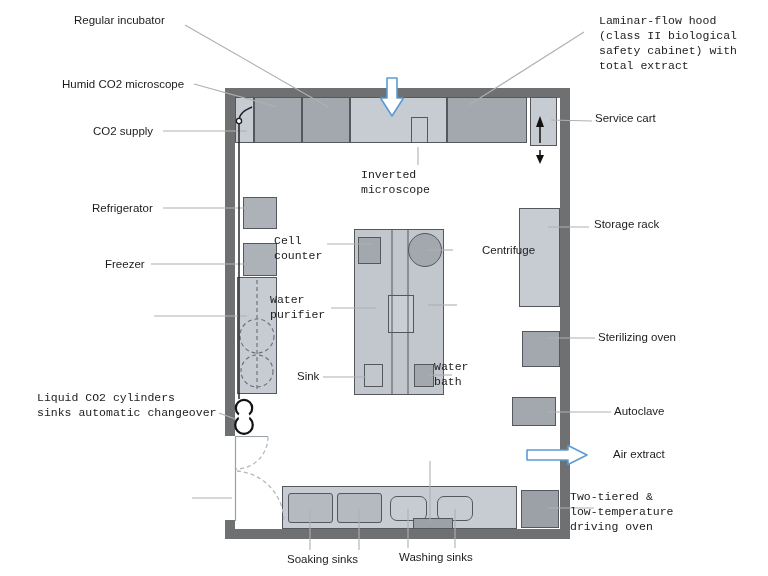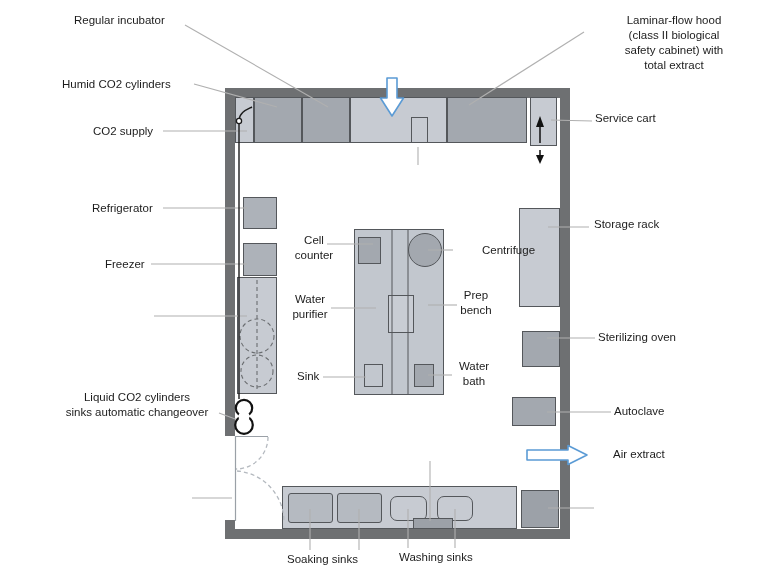--- a/index.html
+++ b/index.html
@@ -9,21 +9,21 @@
   .shape{position:absolute;border:1px solid var(--outline);box-sizing:border-box;}
   .light{background:var(--bench-light);}
   .mid{background:var(--equip-mid);}
   .dark{background:var(--equip-dark);}
   .fridge{background:var(--fridge-fill);}
   .island{background:var(--island-fill);}
   .sinkfill{background:var(--sink-fill);}
   .lbl{position:absolute;font-size:11.5px;line-height:15px;color:var(--text);
        white-space:pre-line;}
   .nowrap{white-space:nowrap;}
-  .ctr{text-align:center;}
+  .ctr{font-family:Liberation Mono, monospace;}
   svg.overlay{position:absolute;left:0;top:0;z-index:30;}
   .lbl{z-index:40;}
   .shape{z-index:20;}
   .wall{z-index:10;}
 </style>
 </head>
 <body>
 
 <div id="canvas">
 
@@ -131,41 +131,44 @@
       <line x1="540" y1="150" x2="540" y2="157"></line>
       <polygon points="536,155 544,155 540,164" stroke="none"></polygon>
     </g>
 
     <path d="M387,78 L397,78 L397,98 L403.5,98 L392,116 L380.5,98 L387,98 Z" style="fill:#fff;stroke:var(--arrow-blue);stroke-width:1.6;stroke-linejoin:round"></path>
 
     <path d="M527,450 L568,450 L568,445.5 L587,455 L568,464.5 L568,460 L527,460 Z" style="fill:#fff;stroke:var(--arrow-blue);stroke-width:1.6;stroke-linejoin:round"></path>
   </svg>
 
   <div class="lbl nowrap" style="left:74px;top:13px">Regular incubator</div>
-  <div class="lbl nowrap" style="left:62px;top:77px">Humid CO2 cylinders</div>
+  <div class="lbl nowrap" style="left:62px;top:77px">Humid CO2 microscope</div>
   <div class="lbl nowrap" style="left:93px;top:124px">CO2 supply</div>
   <div class="lbl nowrap" style="left:92px;top:201px">Refrigerator</div>
   <div class="lbl nowrap" style="left:105px;top:257px">Freezer</div>
   <div class="lbl ctr" style="left:37px;top:390px;width:200px">Liquid CO2 cylinders
 sinks automatic changeover</div>
+  <div class="lbl ctr" style="left:361px;top:167px;width:120px">Inverted
+microscope</div>
   <div class="lbl ctr" style="left:599px;top:13px;width:150px">Laminar-flow hood
 (class II biological
 safety cabinet) with
 total extract</div>
   <div class="lbl nowrap" style="left:595px;top:111px">Service cart</div>
   <div class="lbl nowrap" style="left:594px;top:217px">Storage rack</div>
   <div class="lbl nowrap" style="left:598px;top:330px">Sterilizing oven</div>
   <div class="lbl nowrap" style="left:614px;top:404px">Autoclave</div>
   <div class="lbl nowrap" style="left:613px;top:447px">Air extract</div>
+  <div class="lbl ctr" style="left:570px;top:489px;width:140px">Two-tiered &amp;
+low-temperature
+driving oven</div>
   <div class="lbl ctr" style="left:274px;top:233px;width:80px">Cell
 counter</div>
   <div class="lbl ctr" style="left:270px;top:292px;width:80px">Water
 purifier</div>
   <div class="lbl nowrap" style="left:297px;top:369px">Sink</div>
   <div class="lbl nowrap" style="left:482px;top:243px">Centrifuge</div>
-  <div class="lbl ctr" style="left:436px;top:288px;width:80px">Prep
-bench</div>
   <div class="lbl ctr" style="left:434px;top:359px;width:80px">Water
 bath</div>
   <div class="lbl nowrap" style="left:287px;top:552px">Soaking sinks</div>
   <div class="lbl nowrap" style="left:399px;top:550px">Washing sinks</div>
 
 </div>
 
 </body></html>

